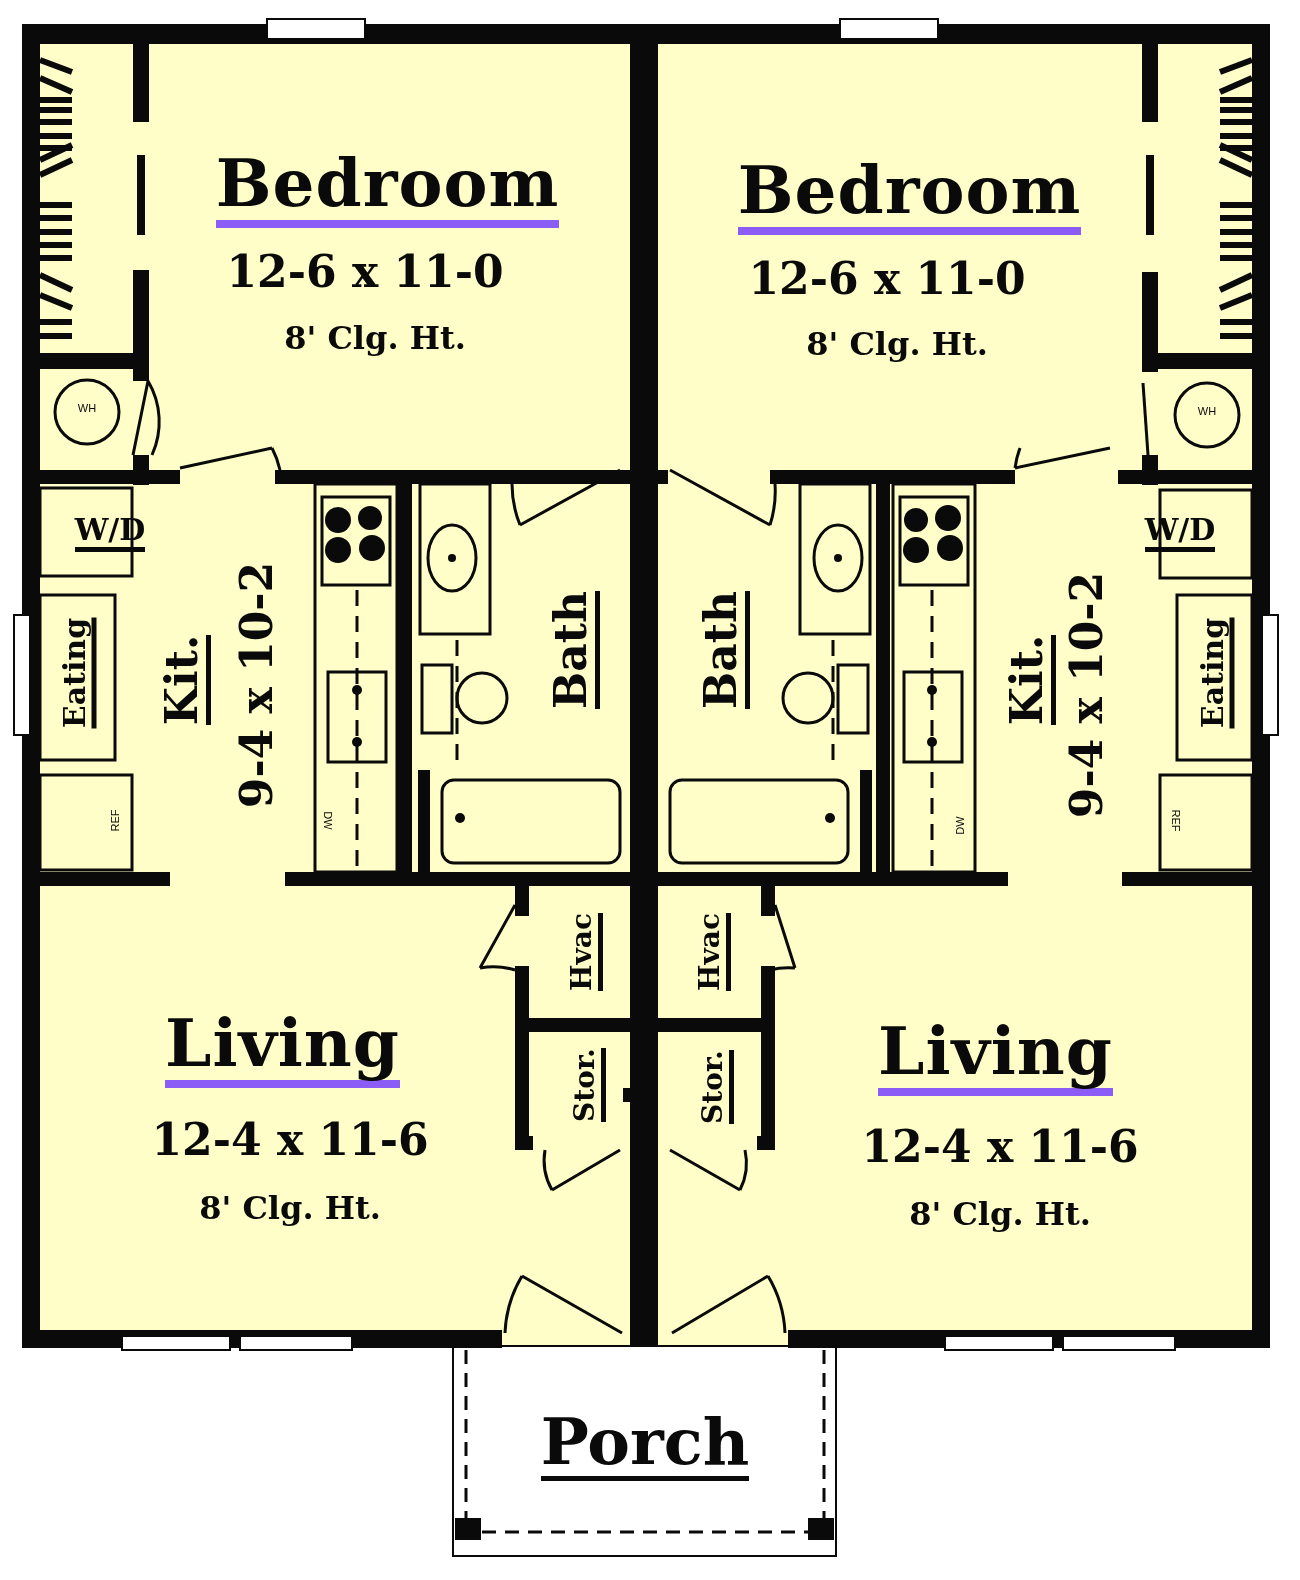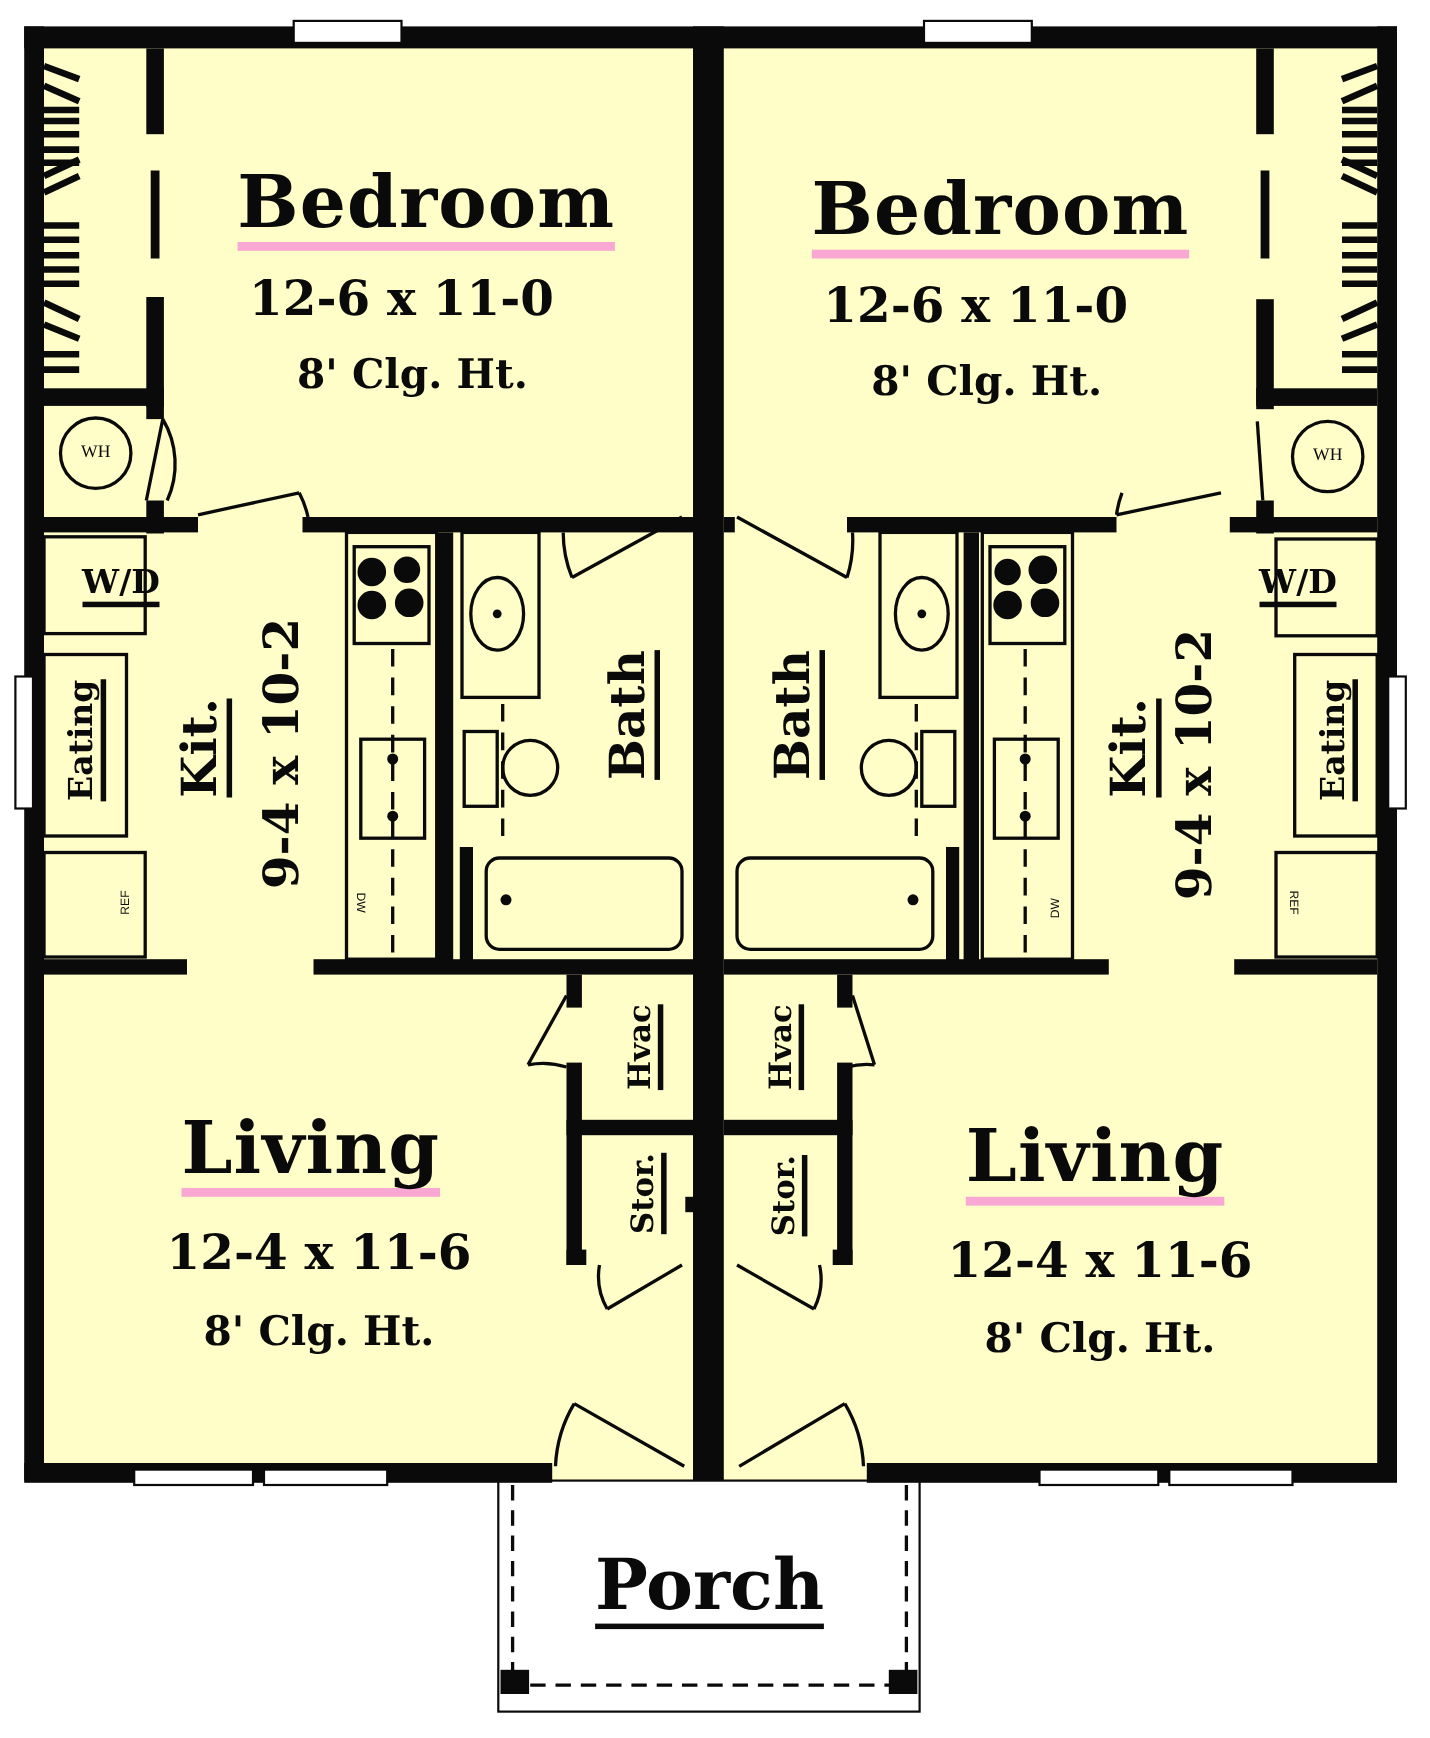--- a/index.html
+++ b/index.html
@@ -1,26 +1,26 @@
 <!DOCTYPE html>
 <html><head>
 <meta charset="utf-8">
 <style>
   html,body{margin:0;padding:0;background:#ffffff;}
   body{width:1300px;height:1580px;position:relative;overflow:hidden;font-family:"DejaVu Serif",serif;}
   #plan{position:absolute;left:0;top:0;width:1300px;height:1580px;}
   .lbl{position:absolute;font-family:"DejaVu Serif",serif;font-weight:bold;color:#0a0a0a;text-align:center;white-space:nowrap;line-height:1;}
   .title{font-size:66px;letter-spacing:1px;}
-  .title span{display:inline-block;border-bottom:8px solid #f9a8d4;padding-bottom:4px;}
+  .title span{display:inline-block;border-bottom:8px solid #8b5cf6;padding-bottom:4px;}
   .dim{font-size:44px;}
-  .clg{font-size:37px;}
+  .clg{font-size:32px;}
   .small-title span{display:inline-block;border-bottom:5px solid #0a0a0a;padding-bottom:2px;}
   .rot{transform-origin:center center;transform:rotate(-90deg);}
   .tiny{font-family:"Liberation Sans",sans-serif;font-weight:normal;font-size:11px;}
-  .wh{font-family:Liberation Serif, serif;font-weight:normal;font-size:16px;}
+  .wh{font-family:Liberation Sans, sans-serif;font-weight:normal;font-size:11px;}
 </style>
 </head>
 <body>
 
 <svg id="plan" viewBox="0 0 1300 1580" xmlns="http://www.w3.org/2000/svg">
 
   <rect x="24" y="26" width="1244" height="1320" fill="#FFFDC8"></rect>
 
   <g>
     <rect x="453" y="1346" width="383" height="210" fill="#fff" stroke="#0a0a0a" stroke-width="2"></rect>

